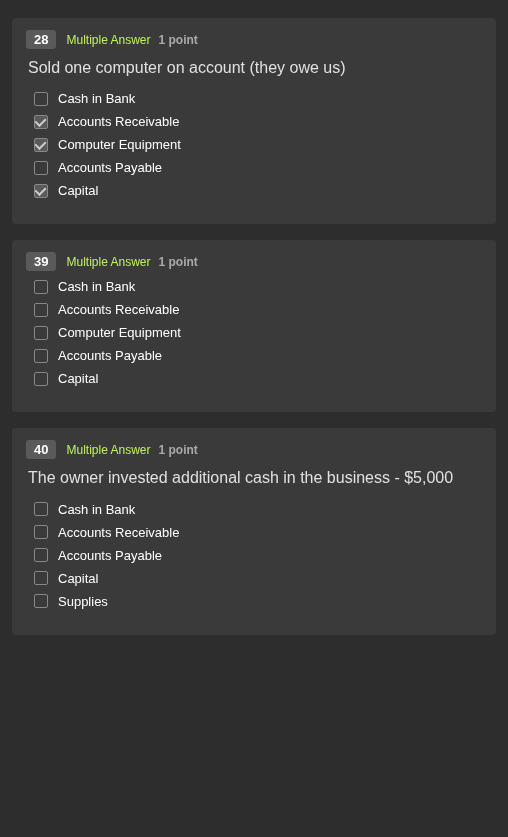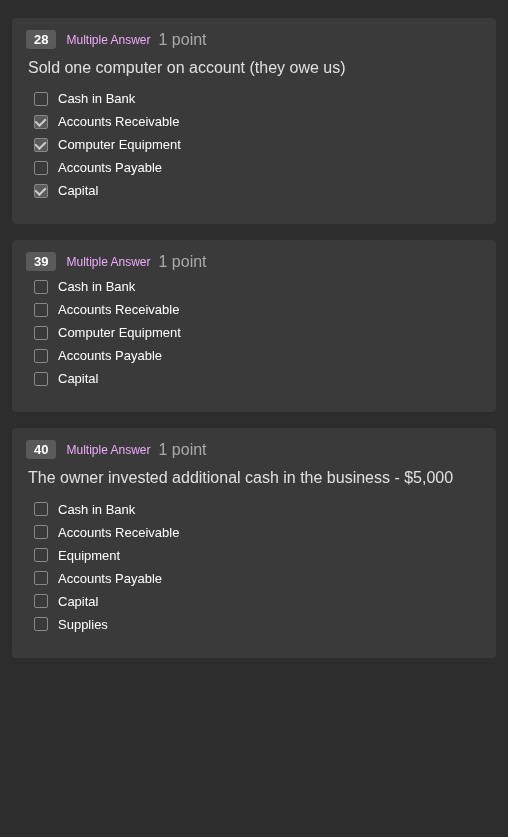--- a/index.html
+++ b/index.html
@@ -43,28 +43,29 @@
       font-size: 13px;
       font-weight: bold;
       padding: 2px 8px;
       border-radius: 3px;
       margin-right: 10px;
       min-width: 28px;
       text-align: center;
     }
 
     .question-type {
-      color: #f0abfc;
+      color: #bef264;
       font-size: 12px;
       margin-right: 8px;
     }
 
     .question-points {
       color: #aaaaaa;
-      font-size: 16px;
+      font-size: 12px;
+      font-weight: bold;
     }
 
     .question-text {
       color: #e0e0e0;
       font-size: 16px;
       margin-bottom: 12px;
       padding-left: 2px;
       line-height: 1.4;
     }
 
@@ -187,24 +188,20 @@
         <li class="option-item">
           <div class="option-checkbox"></div>
           <span class="option-label">Cash in Bank</span>
         </li>
         <li class="option-item">
           <div class="option-checkbox"></div>
           <span class="option-label">Accounts Receivable</span>
         </li>
         <li class="option-item">
           <div class="option-checkbox"></div>
-          <span class="option-label">Equipment</span>
-        </li>
-        <li class="option-item">
-          <div class="option-checkbox"></div>
           <span class="option-label">Accounts Payable</span>
         </li>
         <li class="option-item">
           <div class="option-checkbox"></div>
           <span class="option-label">Capital</span>
         </li>
         <li class="option-item">
           <div class="option-checkbox"></div>
           <span class="option-label">Supplies</span>
         </li>

